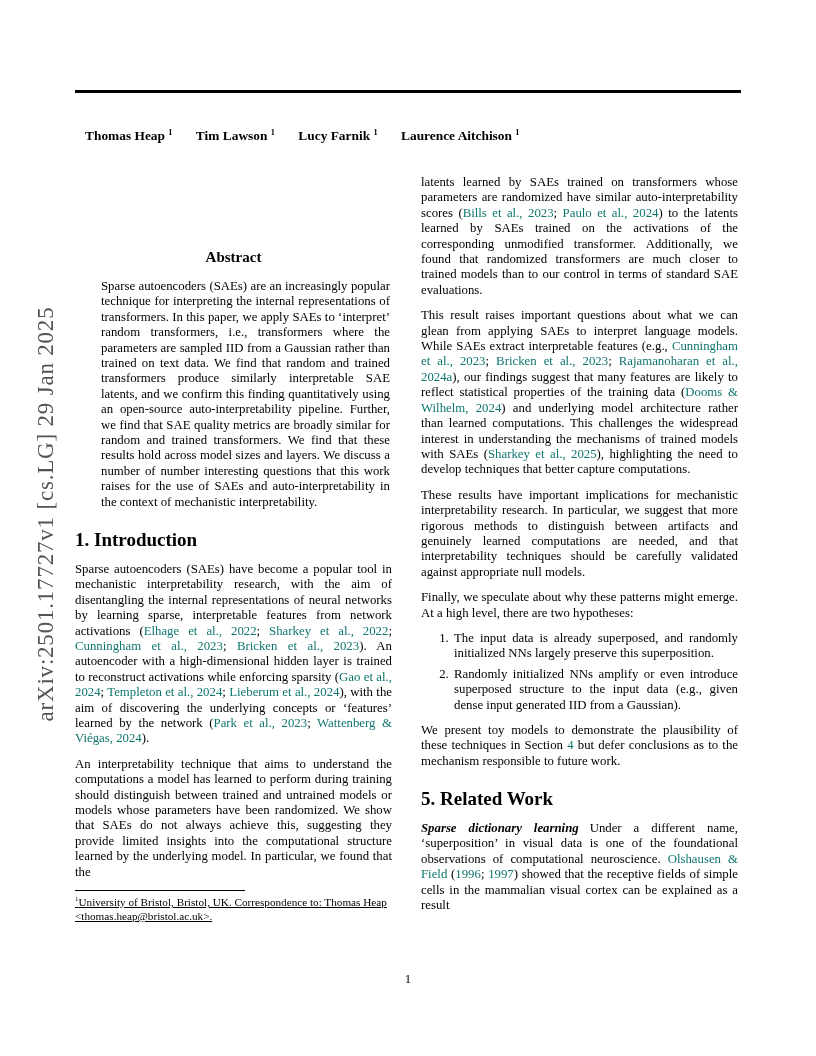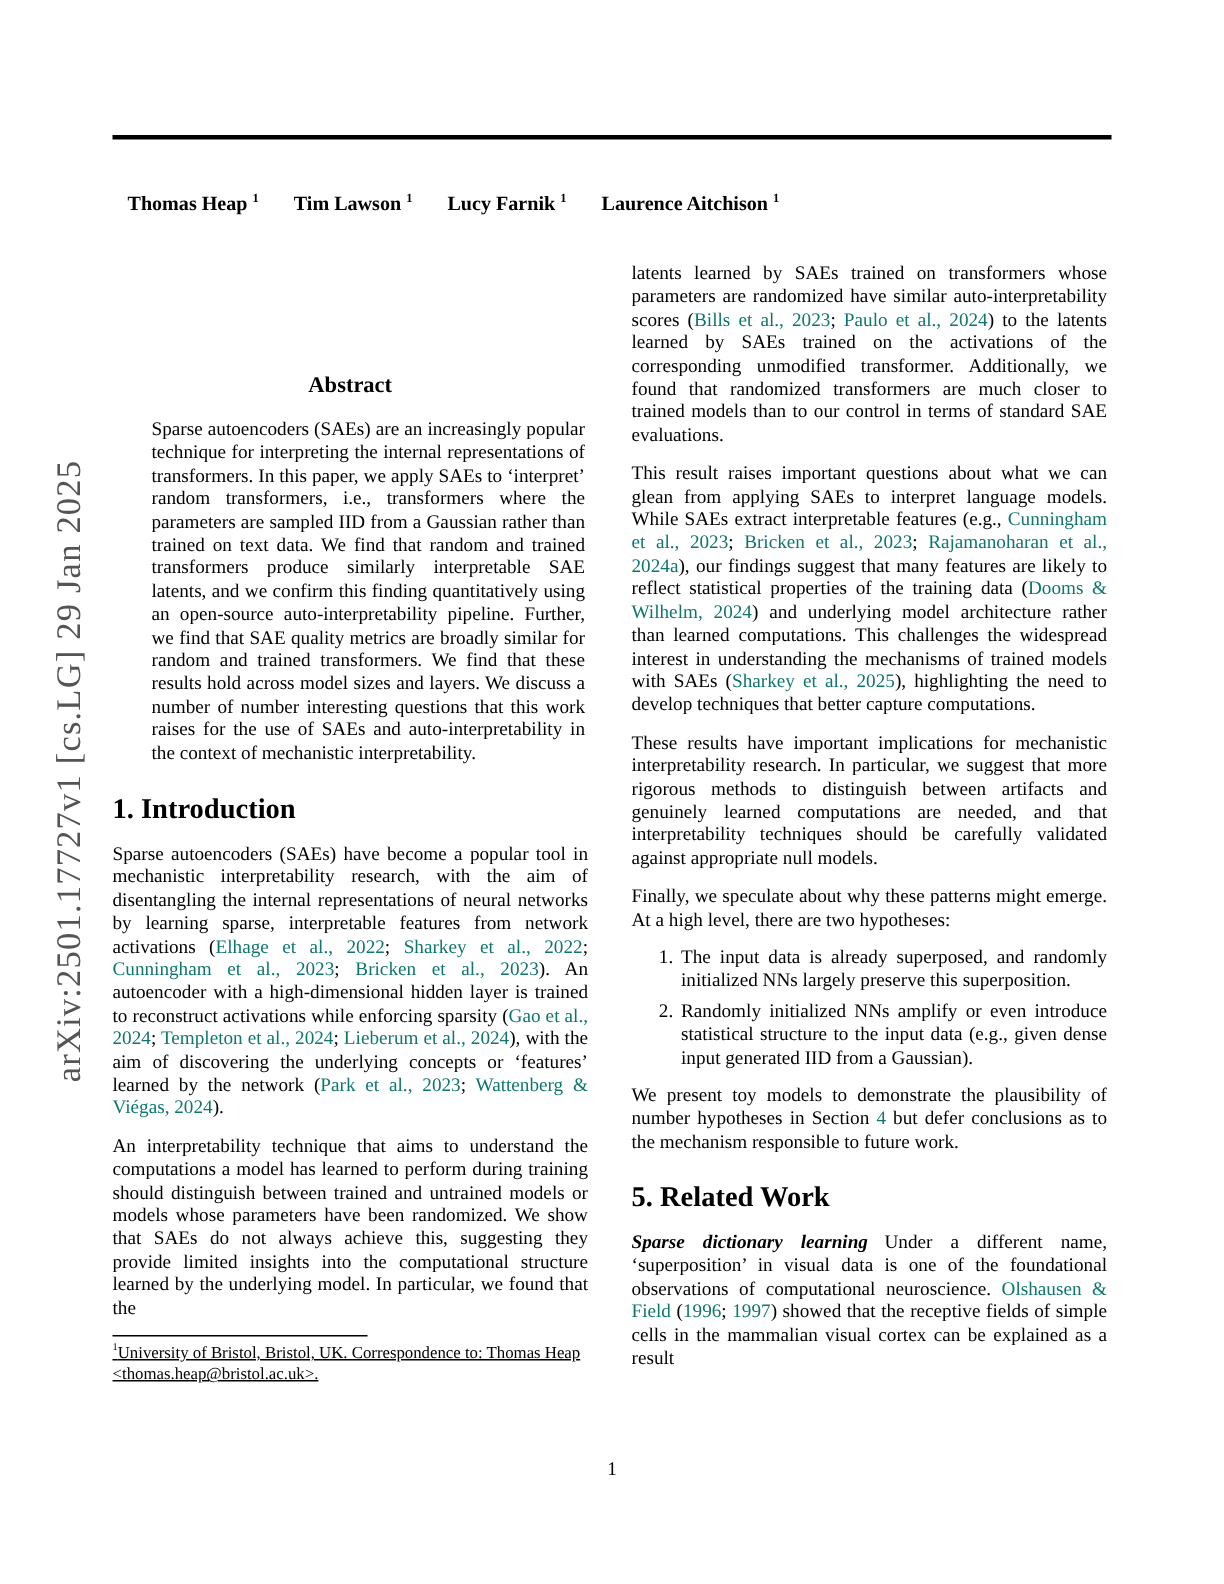--- a/index.html
+++ b/index.html
@@ -138,24 +138,24 @@
       </div>
 
       <div class="col">
         <p><span>latents learned by SAEs trained on transformers whose parameters are randomized have similar auto-interpretability scores (</span><span class="cite">Bills et al., 2023</span><span>; </span><span class="cite">Paulo et al., 2024</span><span>) to the latents learned by SAEs trained on the activations of the corresponding unmodified transformer. Additionally, we found that randomized transformers are much closer to trained models than to our control in terms of standard SAE evaluations.</span></p>
         <p><span>This result raises important questions about what we can glean from applying SAEs to interpret language models. While SAEs extract interpretable features (e.g., </span><span class="cite">Cunningham et al., 2023</span><span>; </span><span class="cite">Bricken et al., 2023</span><span>; </span><span class="cite">Rajamanoharan et al., 2024a</span><span>), our findings suggest that many features are likely to reflect statistical properties of the training data (</span><span class="cite">Dooms &amp; Wilhelm, 2024</span><span>) and underlying model architecture rather than learned computations. This challenges the widespread interest in understanding the mechanisms of trained models with SAEs (</span><span class="cite">Sharkey et al., 2025</span><span>), highlighting the need to develop techniques that better capture computations.</span></p>
         <p><span>These results have important implications for mechanistic interpretability research. In particular, we suggest that more rigorous methods to distinguish between artifacts and genuinely learned computations are needed, and that interpretability techniques should be carefully validated against appropriate null models.</span></p>
         <p><span>Finally, we speculate about why these patterns might emerge. At a high level, there are two hypotheses:</span></p>
 
         <ol class="hypotheses">
           <li><span>The input data is already superposed, and randomly initialized NNs largely preserve this superposition.</span></li>
-          <li><span>Randomly initialized NNs amplify or even introduce statistical structure to the input data (e.g., given dense input generated IID from a Gaussian).</span></li>
+          <li><span>Randomly initialized NNs amplify or even introduce superposed structure to the input data (e.g., given dense input generated IID from a Gaussian).</span></li>
         </ol>
 
-        <p><span>We present toy models to demonstrate the plausibility of number hypotheses in Section </span><span class="cite">4</span><span> but defer conclusions as to the mechanism responsible to future work.</span></p>
+        <p><span>We present toy models to demonstrate the plausibility of these techniques in Section </span><span class="cite">4</span><span> but defer conclusions as to the mechanism responsible to future work.</span></p>
 
         <h2 class="section">5. Related Work</h2>
         <p><span class="bold-lead">Sparse dictionary learning</span><span>Under a different name, ‘superposition’ in visual data is one of the foundational observations of computational neuroscience. </span><span class="cite">Olshausen &amp; Field</span><span> (</span><span class="cite">1996</span><span>; </span><span class="cite">1997</span><span>) showed that the receptive fields of simple cells in the mammalian visual cortex can be explained as a result</span></p>
       </div>
 
     </div>
   </div>
 
   <div class="page-number">1</div>
 

